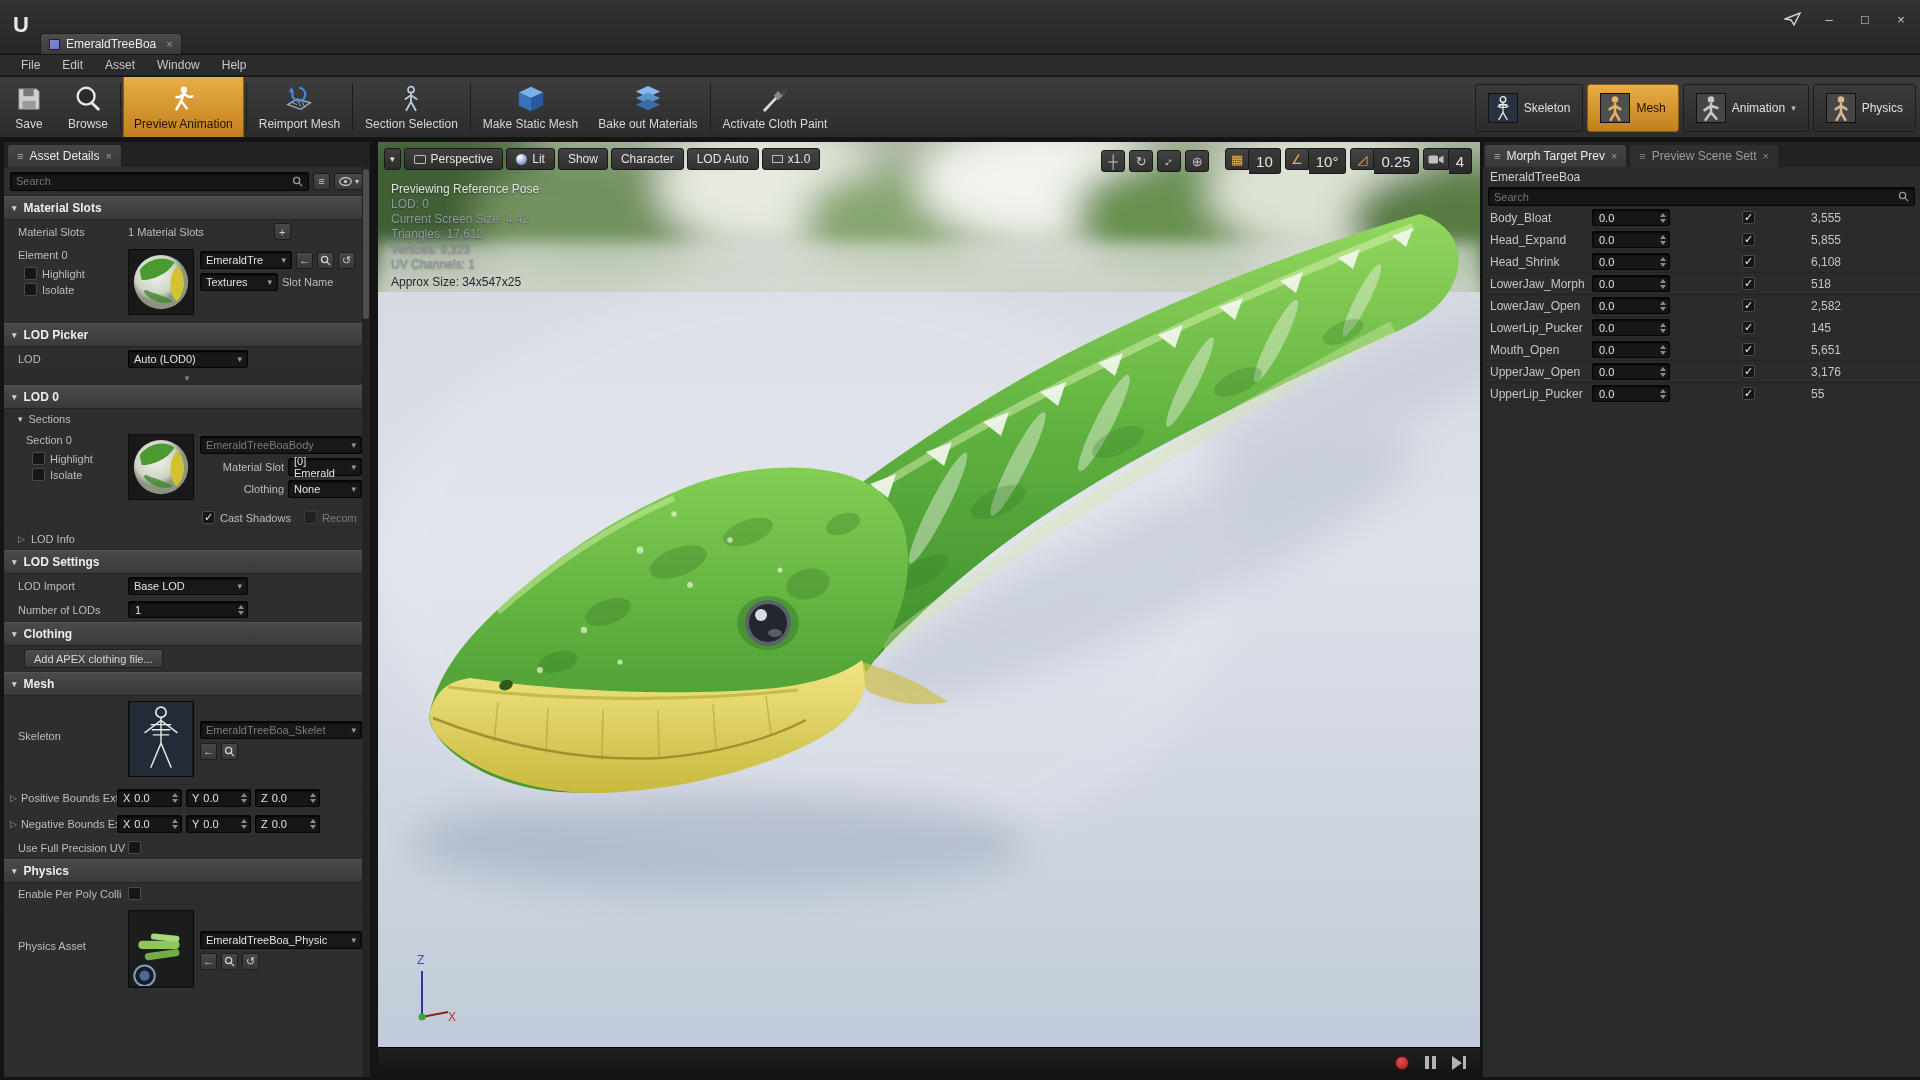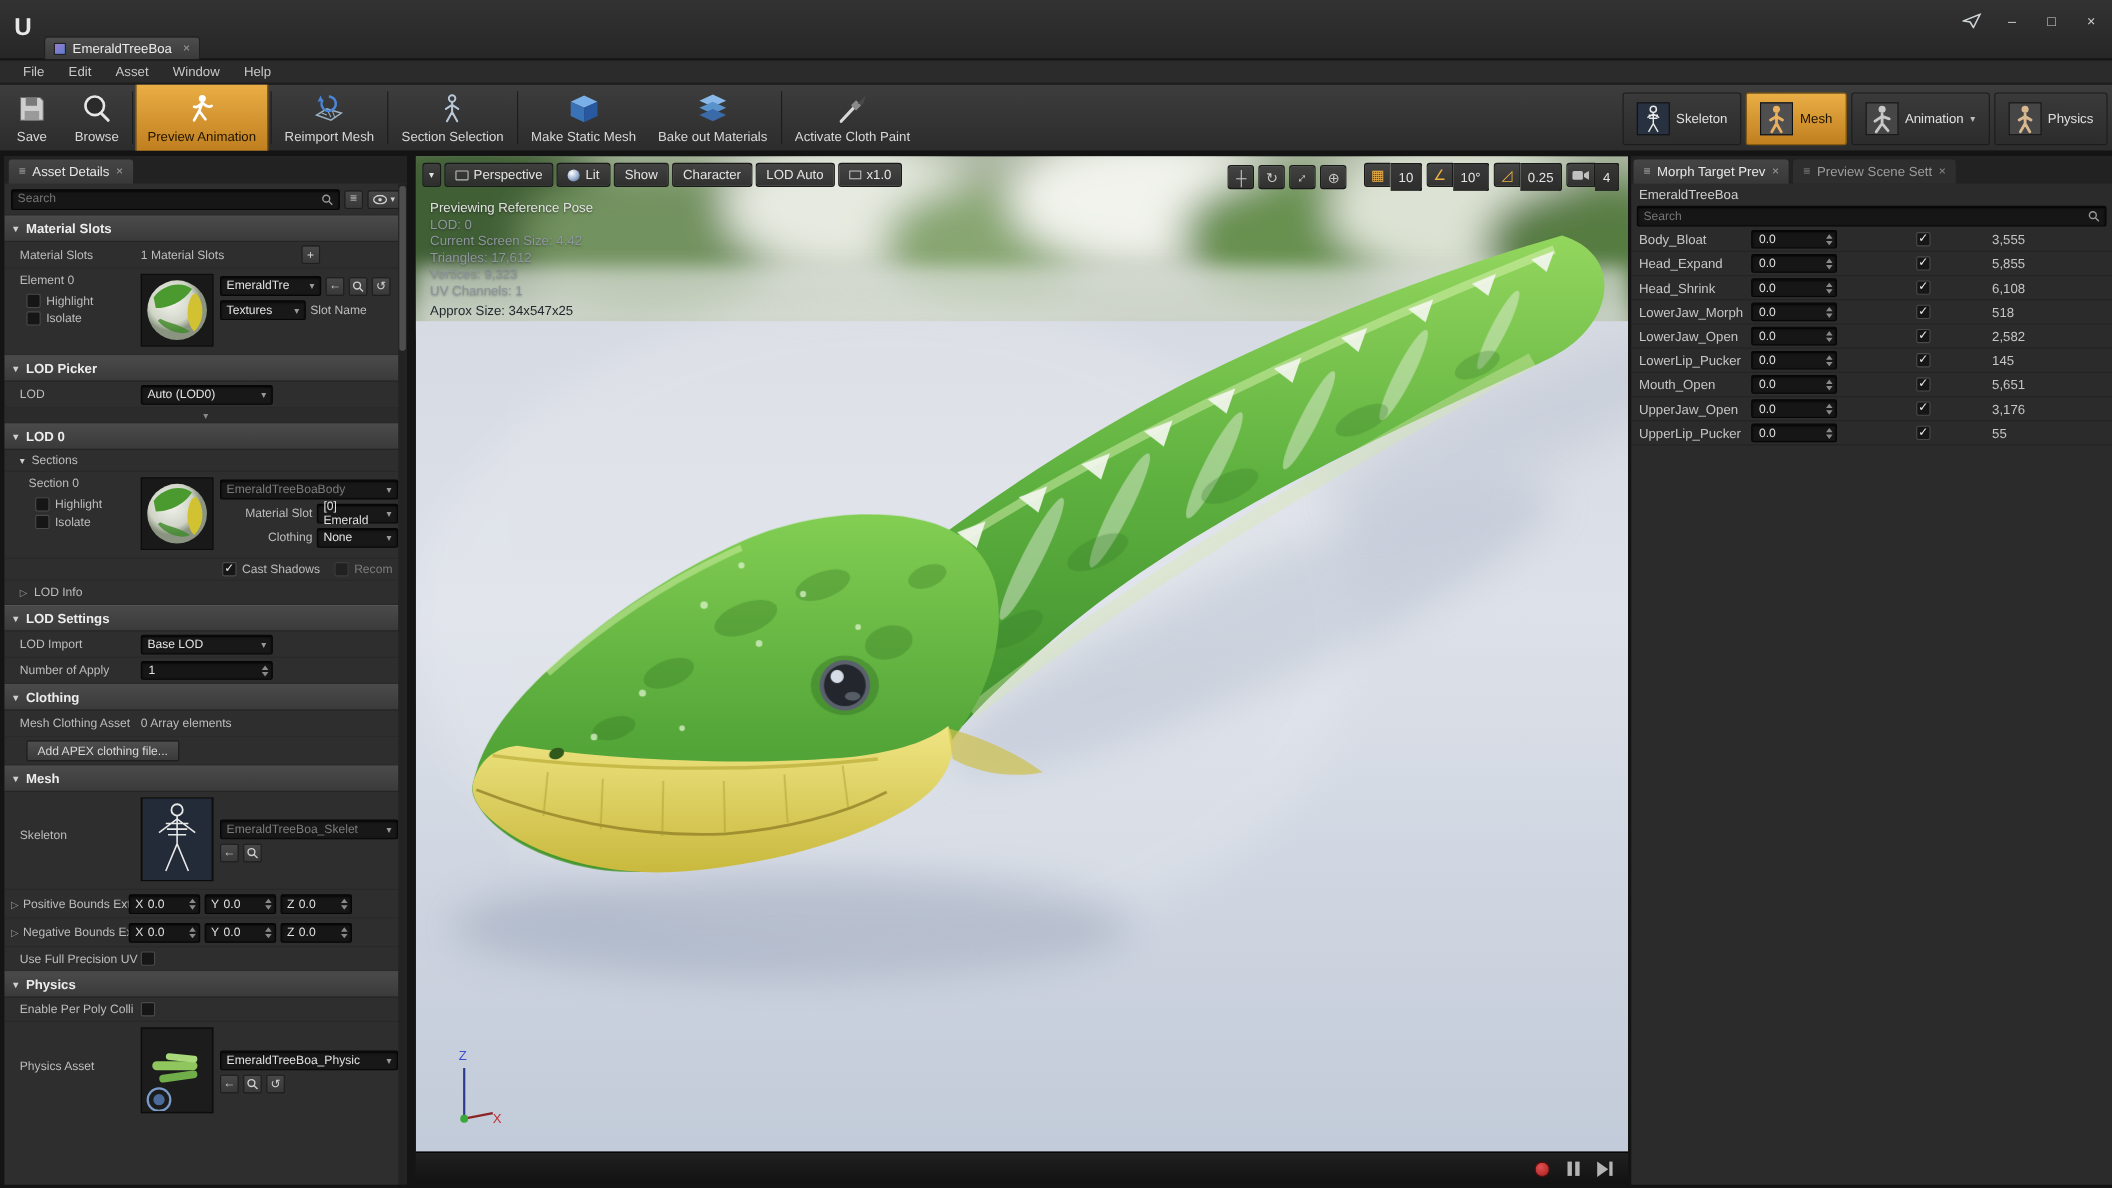--- a/index.html
+++ b/index.html
@@ -79,21 +79,21 @@
   .vp-btn { height:22px; display:flex; align-items:center; gap:5px; padding:0 9px; background:linear-gradient(rgba(62,62,62,.96),rgba(44,44,44,.96)); border:1px solid #191919; border-radius:3px; color:#e4e4e4; font-size:12px; }
   .vp-btn.narrow { padding:0 5px; }
   .ic-persp { width:12px; height:9px; border:1px solid #bbb; border-radius:1px; }
   .ic-lit { width:11px; height:11px; border-radius:50%; background:radial-gradient(circle at 35% 30%, #ffffff, #9ab0d0 55%, #3c4f6e); }
   .ic-ssize { width:11px; height:8px; border:1px solid #bbb; }
   .vp-snaps { position:absolute; right:8px; top:6px; display:flex; align-items:center; gap:4px; }
   .snap-group { display:flex; }
   .snap-ic { height:22px; min-width:24px; display:flex; align-items:center; justify-content:center; background:linear-gradient(rgba(62,62,62,.96),rgba(44,44,44,.96)); border:1px solid #191919; border-radius:3px 0 0 3px; color:#c6c6c6; font-size:13px; padding:0 4px;}
   .snap-ic.solo { border-radius:3px; }
   .snap-ic.on { color:#f0b145; }
-  .snap-val { height:22px; display:flex; align-items:center; justify-content:center; background:linear-gradient(rgba(50,50,50,.96),(38,38,38,.96)); background:linear-gradient(rgba(50,50,50,.96),rgba(38,38,38,.96)); border:1px solid #191919; border-left:none; border-radius:0 3px 3px 0; color:#e4e4e4; font-size:12px; padding:12px 7px; }
+  .snap-val { height:22px; display:flex; align-items:center; justify-content:center; background:linear-gradient(rgba(50,50,50,.96),(38,38,38,.96)); background:linear-gradient(rgba(50,50,50,.96),rgba(38,38,38,.96)); border:1px solid #191919; border-left:none; border-radius:0 3px 3px 0; color:#e4e4e4; font-size:15px; padding:12px 7px; }
   .rot45 { display:inline-block; transform:rotate(45deg); }
   .vp-stats { position:absolute; left:13px; top:40px; line-height:15px; font-size:12px; }
   .vp-stats .s1 { color:#e2e2e2; text-shadow:0 1px 2px rgba(0,0,0,.5); }
   .vp-stats .sg { color:#8e959e; text-shadow:0 1px 2px rgba(0,0,0,.35); }
   .vp-stats .sd { color:#23282e; margin-top:3px; }
   .axis-gizmo { position:absolute; left:14px; bottom:45px; width:64px; height:84px; }
   .playbar { position:absolute; left:0; bottom:3px; width:1102px; height:30px; background:linear-gradient(#202020,#121212); border-top:1px solid #000; display:flex; align-items:center; justify-content:flex-end; gap:16px; padding-right:14px; }
   .pb-rec { width:14px; height:14px; border-radius:50%; background:radial-gradient(circle at 38% 32%, #e05050, #a81e1e); border:1px solid #5a0d0d; }
   .pb-pause { display:flex; gap:3px; }
   .pb-pause i { display:block; width:4px; height:13px; background:#b4b4b4; }
@@ -447,41 +447,35 @@
     <div class="prow">
       <span class="plabel">LOD Import</span>
       <div class="pctl">
         <div class="dd" style="width:120px">
           <span>Base LOD</span>
           <span class="caret">▾</span>
         </div>
       </div>
     </div>
     <div class="prow">
-      <span class="plabel">Number of Apply</span>
+      <span class="plabel">Number of LODs</span>
       <div class="pctl">
         <div class="spinf" style="width:120px">
           <span>1</span>
           <span class="sarr">
               <i class="up"></i>
               <i class="dn"></i>
             </span>
         </div>
       </div>
     </div>
 
     <div class="sec-head">
       <span class="exp">▾</span>
       <span>Clothing</span>
-    </div>
-    <div class="prow">
-      <span class="plabel">Mesh Clothing Asset</span>
-      <div class="pctl">
-        <span style="color:#bdbdbd;font-size:11px">0 Array elements</span>
-      </div>
     </div>
     <div class="prow" style="min-height:26px;padding-left:20px">
       <span class="std-btn">Add APEX clothing file...</span>
     </div>
 
     <div class="sec-head">
       <span class="exp">▾</span>
       <span>Mesh</span>
     </div>
     <div class="mw" style="min-height:88px">

